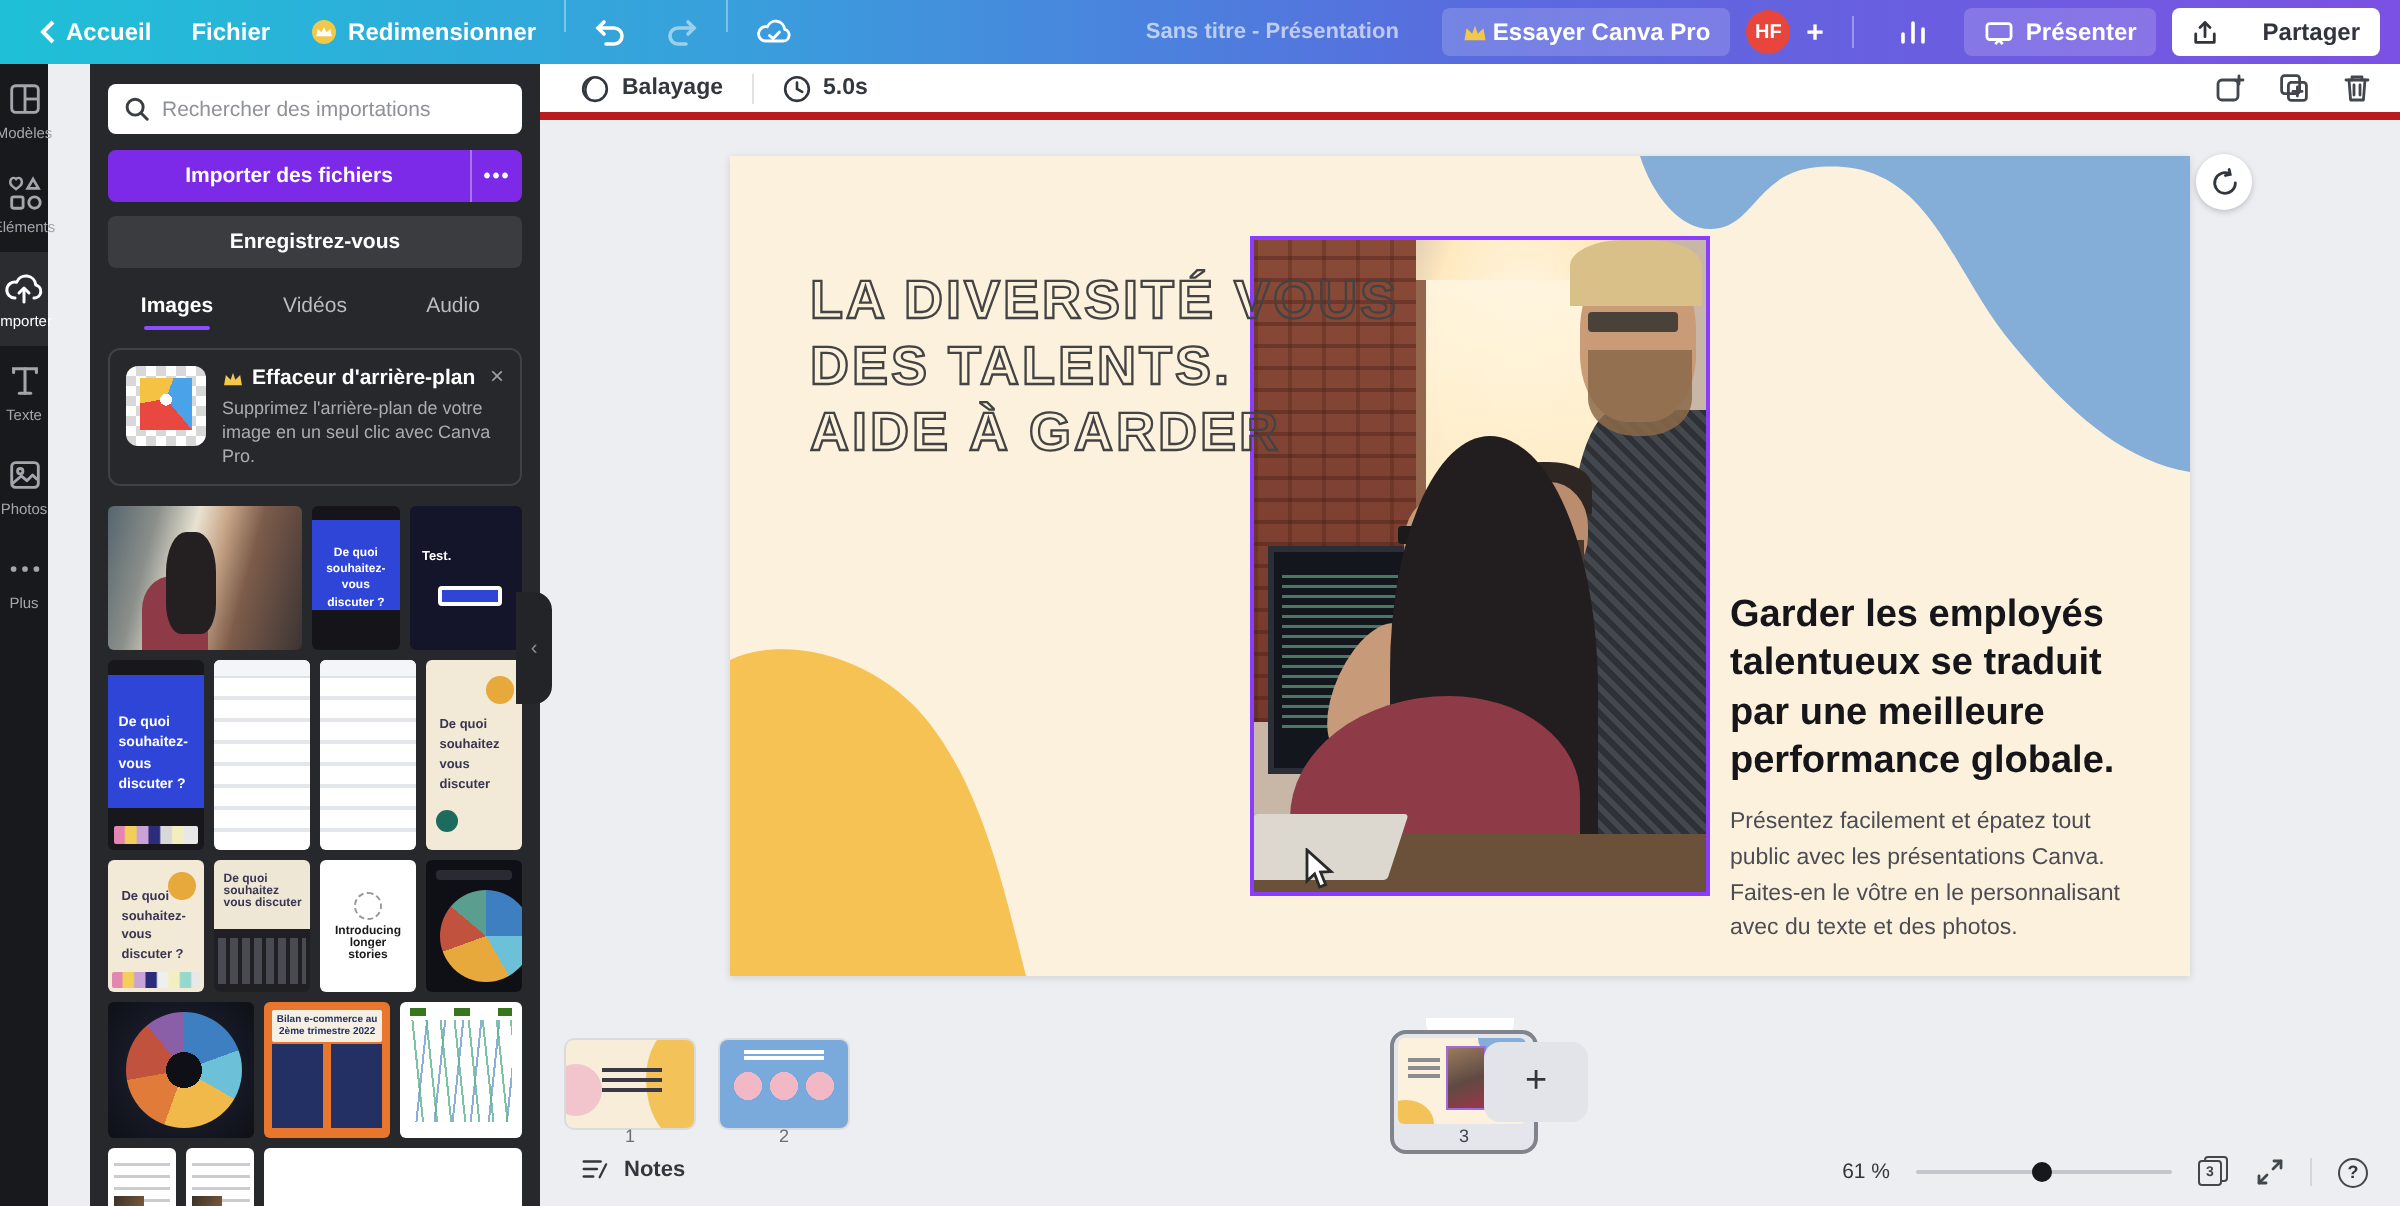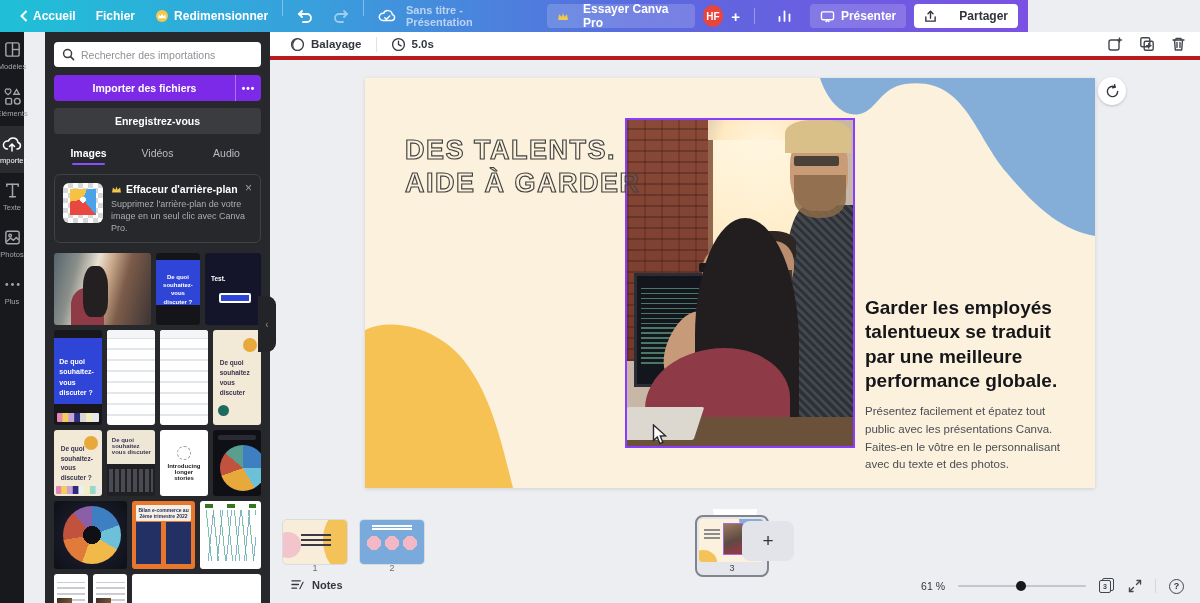--- a/index.html
+++ b/index.html
@@ -1,31 +1,31 @@
 <!DOCTYPE html>
 <html><head>
 <meta charset="utf-8">
 <style>
   * { margin:0; padding:0; box-sizing:border-box; }
   html,body { width:1200px; height:603px; overflow:hidden; background:#edeef2;
     font-family:"Liberation Sans", sans-serif; }
   #app { position:relative; width:1200px; height:603px; }
 
   
-  .topbar { position:absolute; left:0; top:0; width:1028px; height:32px;
+  .topbar { position:absolute; left:0; top:0; width:1200px; height:32px;
     background:linear-gradient(90deg,#1fc0d7 0%,#38a0dc 30%,#5a6ade 62%,#7b51e3 100%);
     display:flex; align-items:flex-start; color:#fff; font-size:12px; padding:0 10px; z-index:50;}
   .tb-item { display:flex; align-items:center; gap:5px; padding:0 10px; height:32px;
     font-weight:bold; cursor:pointer; white-space:nowrap;}
   .tb-div { width:1px; height:16px; background:rgba(255,255,255,.35); margin:0 4px;}
   .tb-icon { display:flex; align-items:center;}
   .dim { opacity:.5;}
   .doc-title { color:rgba(255,255,255,.62); font-size:11px; font-weight:bold; margin-right:14px;}
   .tb-right { margin-left:auto; display:flex; align-items:center; gap:8px;}
-  .btn-pro { display:flex; align-items:center; gap:14px; background:rgba(255,255,255,.17);
+  .btn-pro { display:flex; align-items:center; gap:2px; background:rgba(255,255,255,.17);
     border-radius:4px; height:24px; padding:0 10px; font-weight:bold; cursor:pointer;}
   .avatar { width:22px; height:22px; border-radius:50%; background:#e8453c; color:#fff;
     font-size:10px; font-weight:bold; display:flex; align-items:center; justify-content:center;
     cursor:pointer;}
   .plus-sign { font-size:15px; font-weight:bold; cursor:pointer; margin-right:2px;}
   .btn-present { display:flex; align-items:center; gap:6px; background:rgba(255,255,255,.17);
     border-radius:4px; height:24px; padding:0 10px; font-weight:bold; cursor:pointer;}
   .btn-share { display:flex; align-items:center; gap:22px; background:#fff; color:#32343c;
     border-radius:4px; height:24px; padding:0 10px; font-weight:bold; cursor:pointer;}
 
@@ -548,20 +548,21 @@
     </div>
   </div>
 
   <div class="canvas">
     <div class="slide">
       <svg class="blob-svg" width="730" height="410" viewBox="0 0 730 410">
         <path d="M455,0 C462,22 478,40 495,36 C512,32 515,10 540,6 C600,-2 608,55 642,95 C668,126 695,152 730,158 L730,0 Z" fill="#84aed8"></path>
         <path d="M0,252 C30,238 76,252 100,284 C126,318 136,362 148,410 L0,410 Z" fill="#f6c254"></path>
       </svg>
       <div class="slide-title">
+        <div>LA DIVERSITÉ VOUS</div>
         <div>DES TALENTS.</div>
         <div>AIDE À GARDER</div>
       </div>
       <div class="photo">
         <div class="ph ph-light"></div>
         <div class="ph ph-window"></div>
         <div class="ph ph-brick"></div>
         <div class="ph ph-man1-body"></div>
         <div class="ph ph-man1-head"></div>
         <div class="ph ph-man1-hair"></div>

